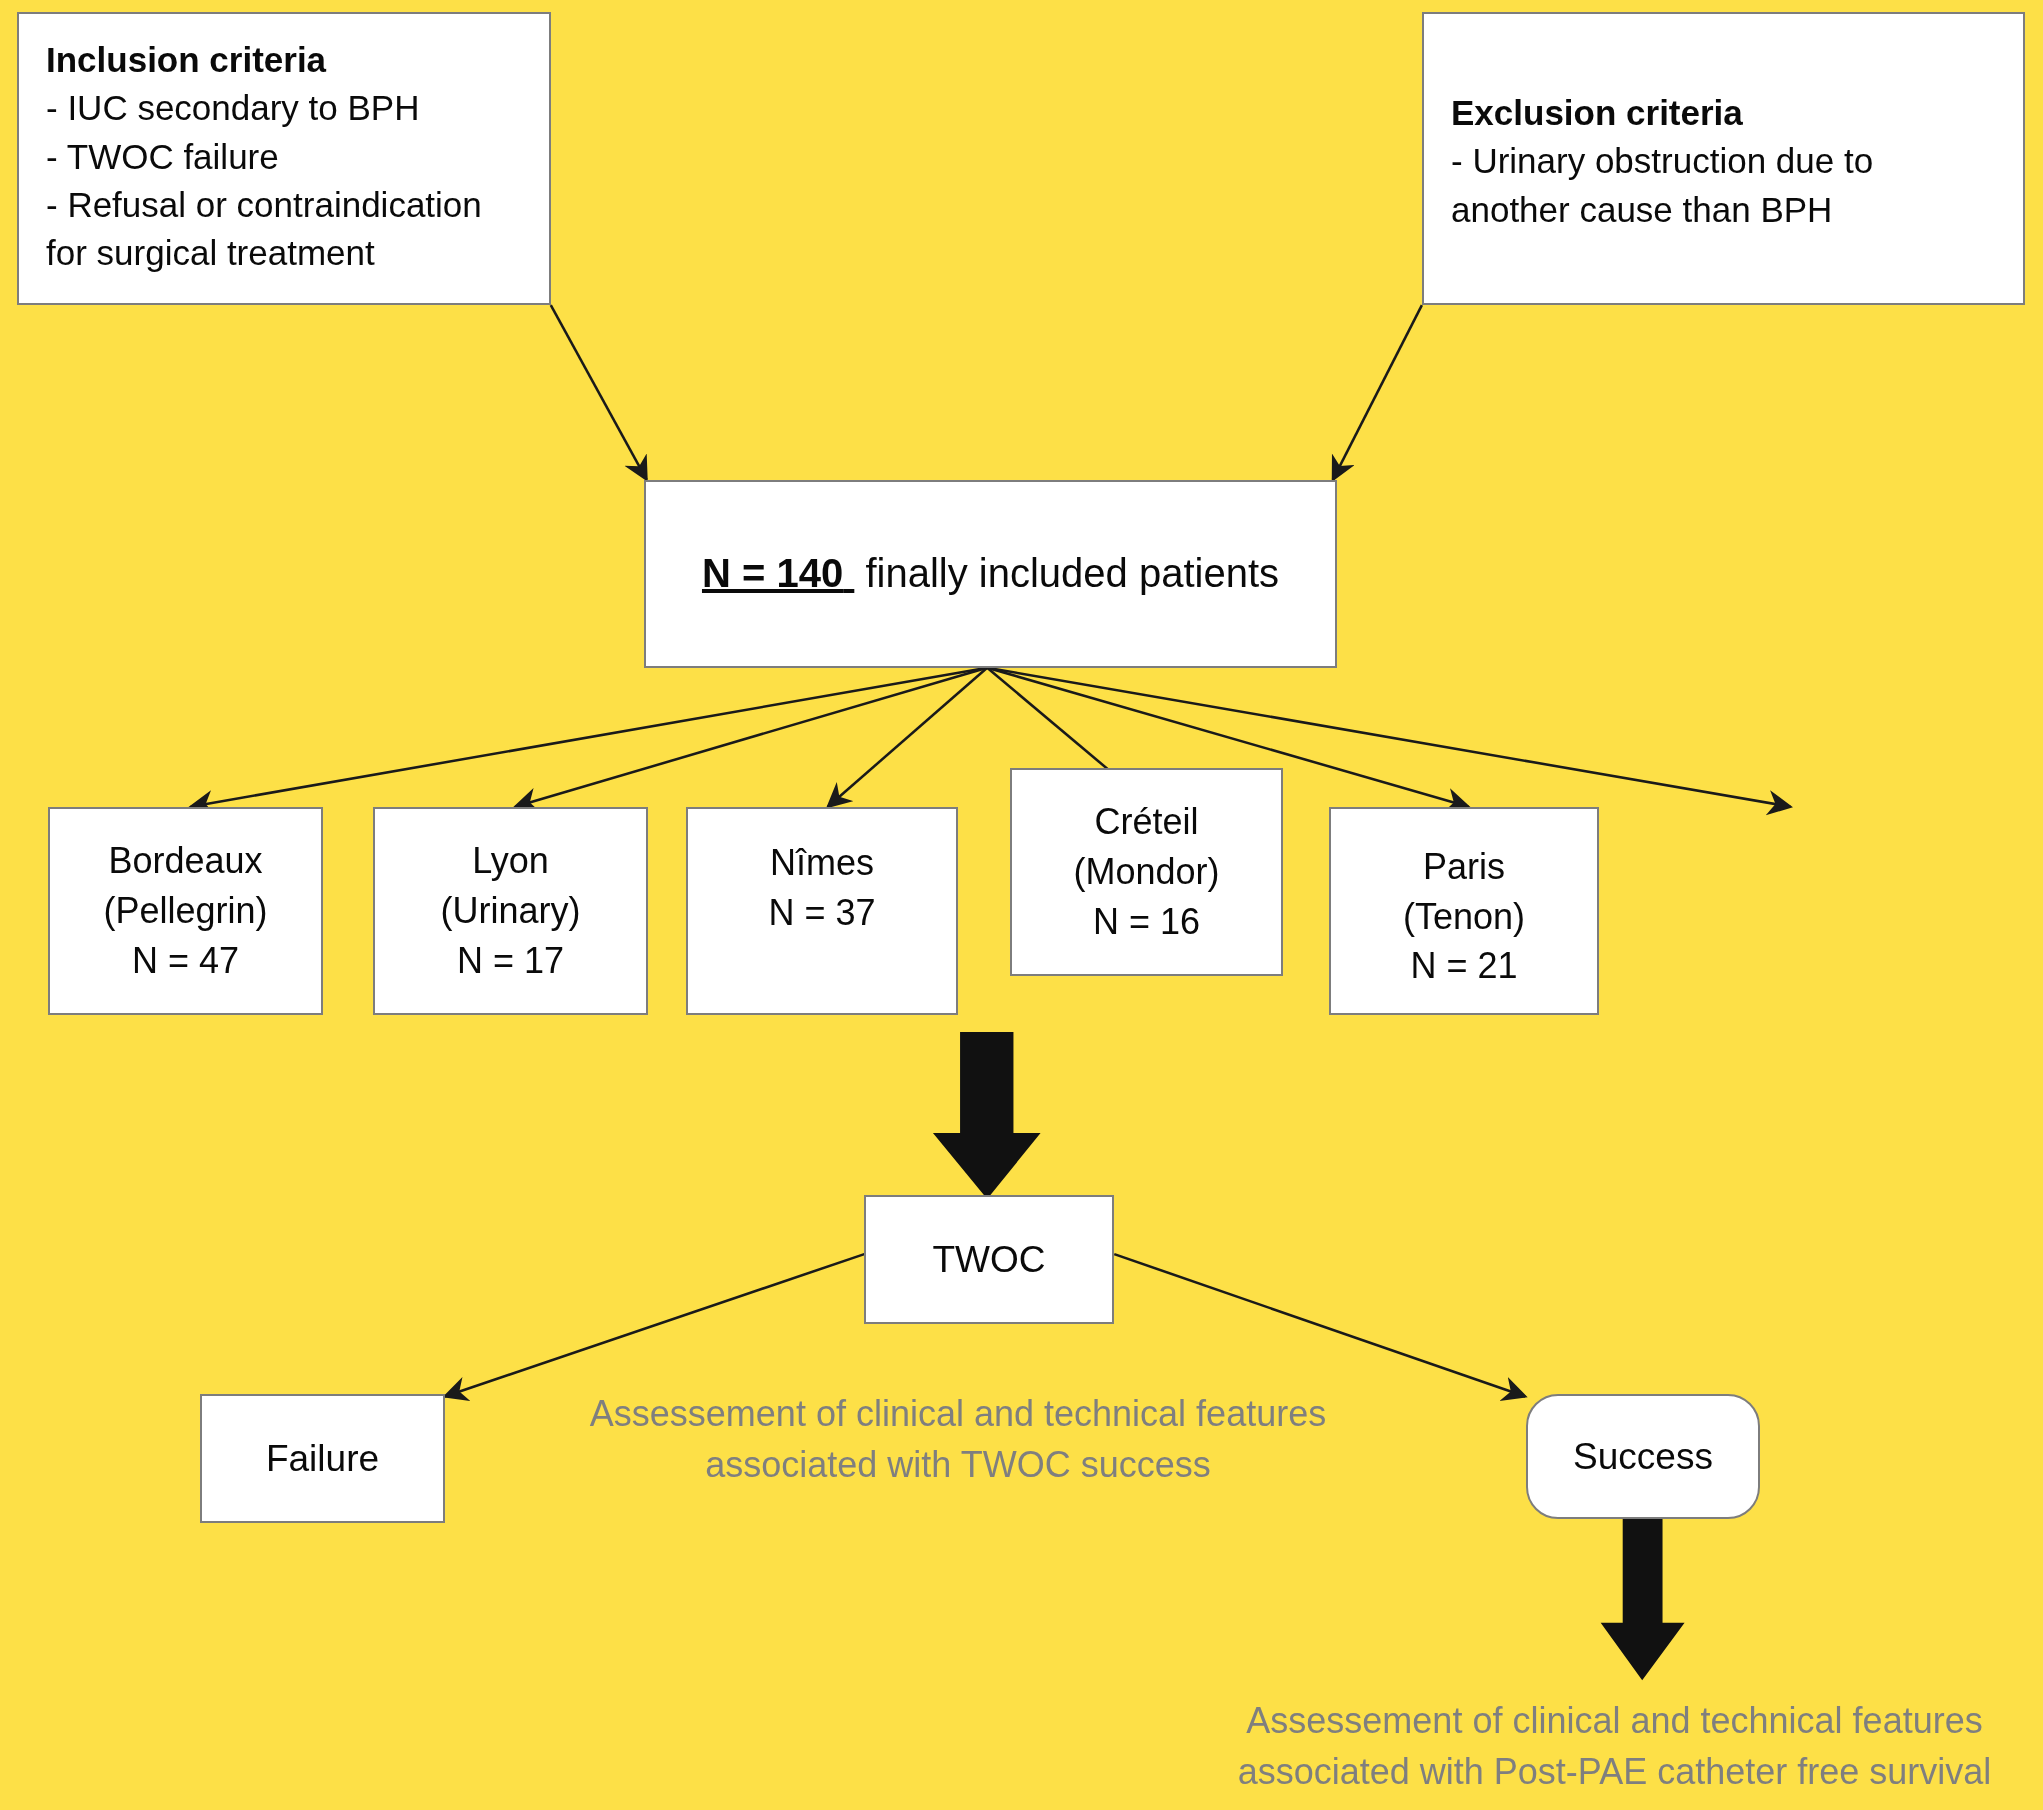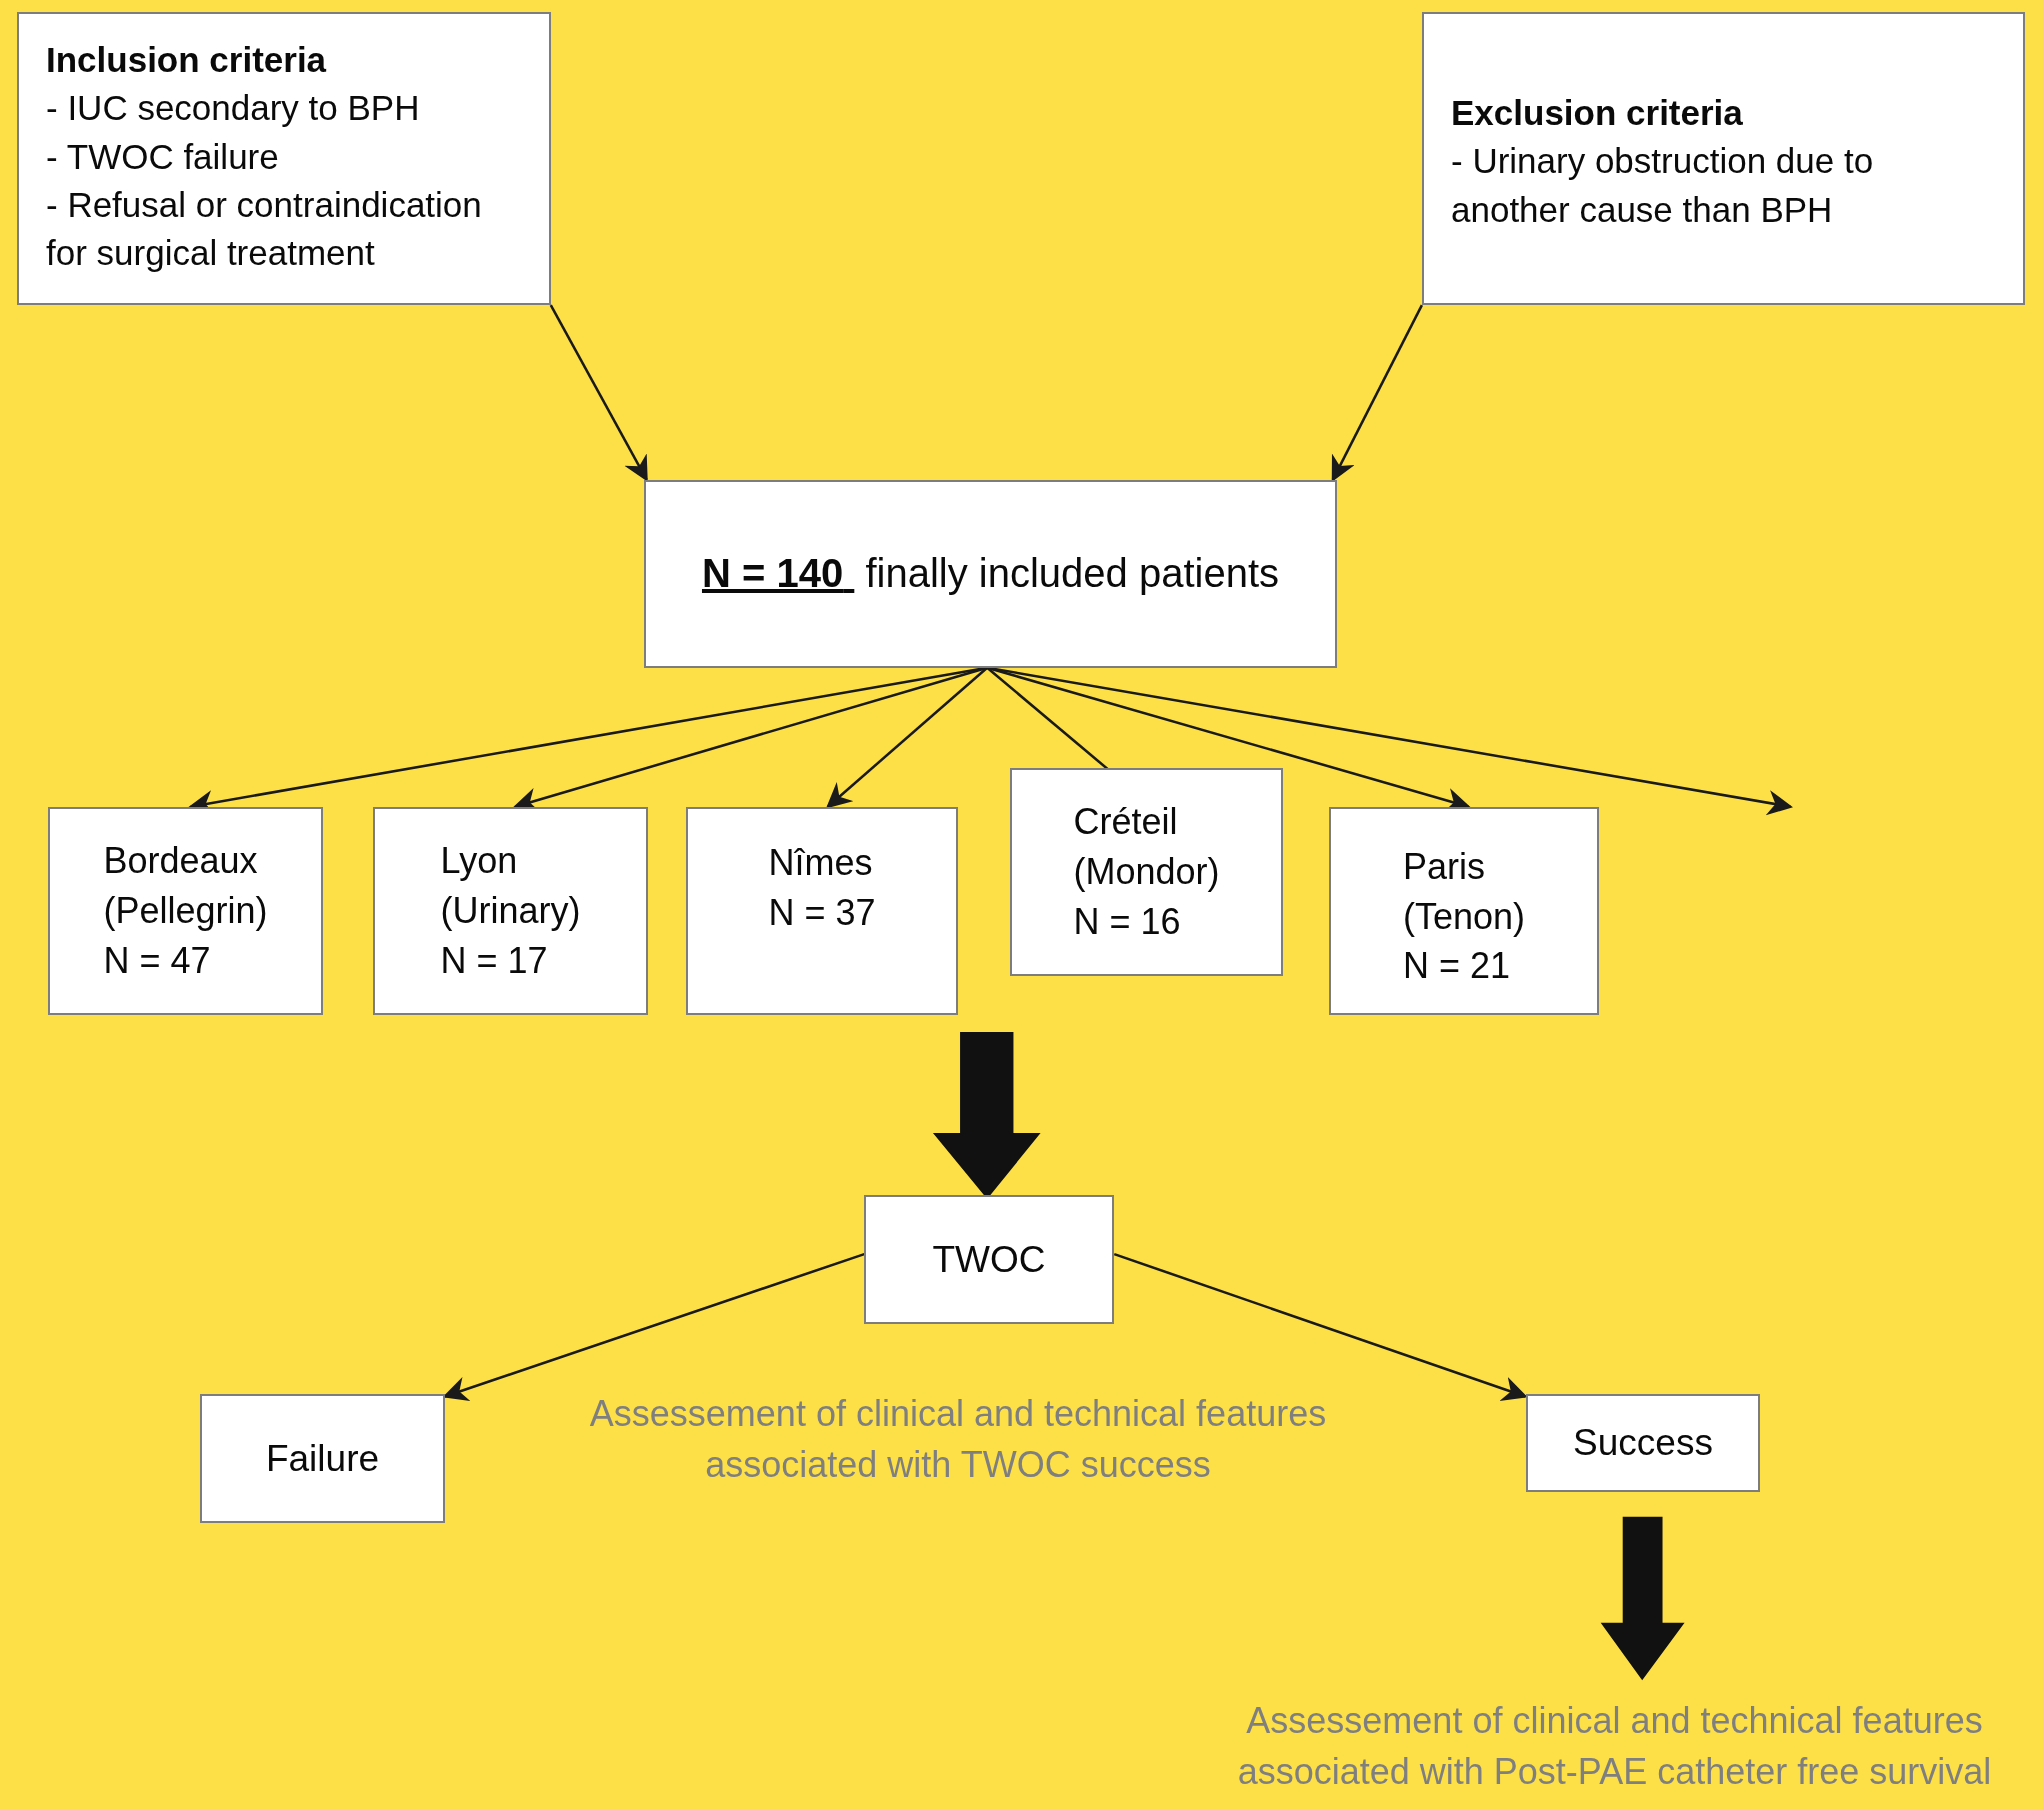--- a/index.html
+++ b/index.html
@@ -24,21 +24,21 @@
     pointer-events: none;
   }
   .node {
     position: absolute;
     box-sizing: border-box;
     background: #ffffff;
     border: 2.5px solid #7d7d7d;
     display: flex;
     align-items: center;
     justify-content: center;
-    text-align: left;
+    text-align: center;
     color: #0a0a0a;
     line-height: 1.38;
   }
   .node.left-align {
     align-items: flex-start;
     justify-content: flex-start;
     text-align: left;
   }
   .criteria-body {
     padding: 22px 25.4px 0 27px;
@@ -163,21 +163,21 @@
 
 
   <div class="node plain-label" style="left:864px; top:1195px; width:250px; height:129px;">
     <span>TWOC</span>
   </div>
 
   <div class="node plain-label" style="left:200px; top:1394px; width:245px; height:129px;">
     <span>Failure</span>
   </div>
 
-  <div class="node plain-label" style="left:1526px; top:1394px; width:234px; height:98px;">
+  <div class="node plain-label" style="left:1526px; top:1394px; width:234px; height:125px;border-radius:32px;">
     <span>Success</span>
   </div>
 
   <div class="annotation" style="left:534px; top:1388px; width:848px;">
     <span class="ann-line">Assessement of clinical and technical features</span>
     <span class="ann-line">associated with TWOC success</span>
   </div>
 
   <div class="annotation" style="left:1195px; top:1695px; width:839px;">
     <span class="ann-line">Assessement of clinical and technical features</span>

